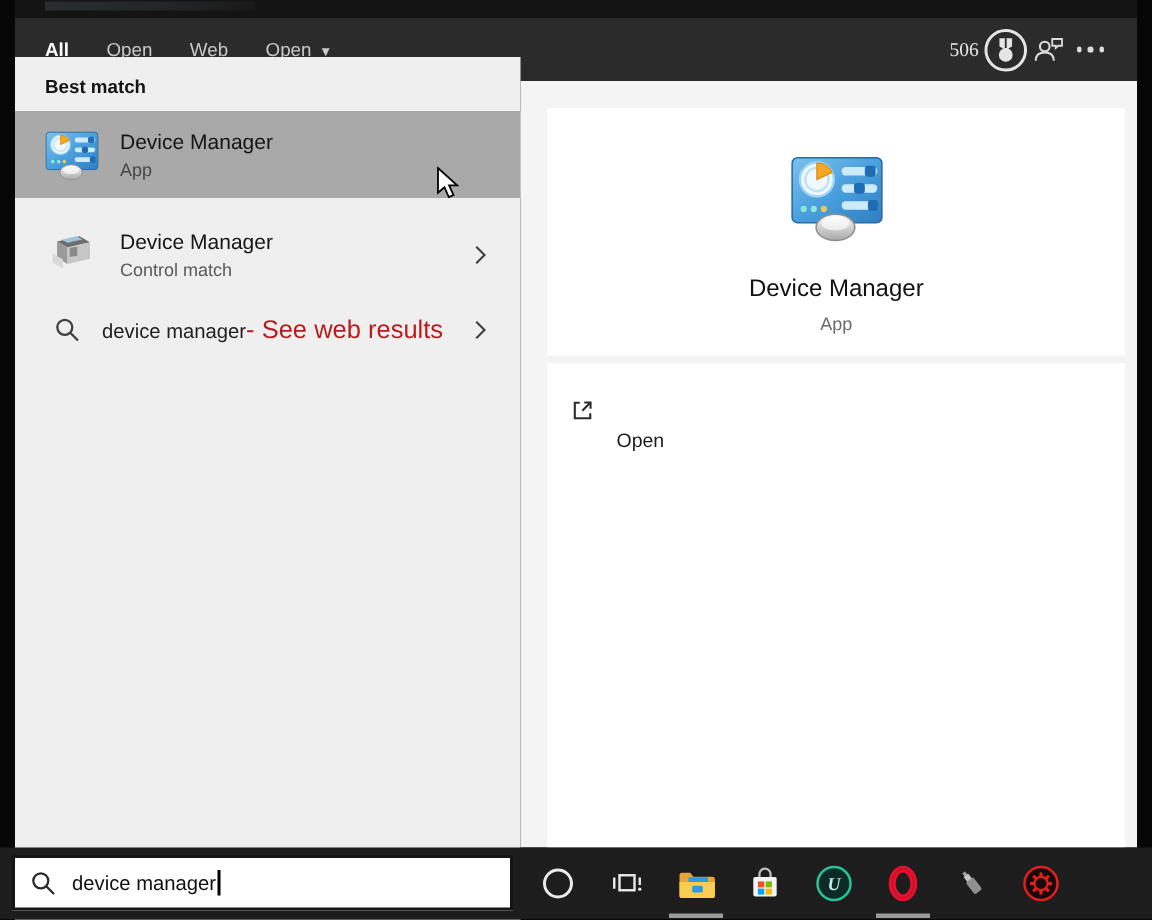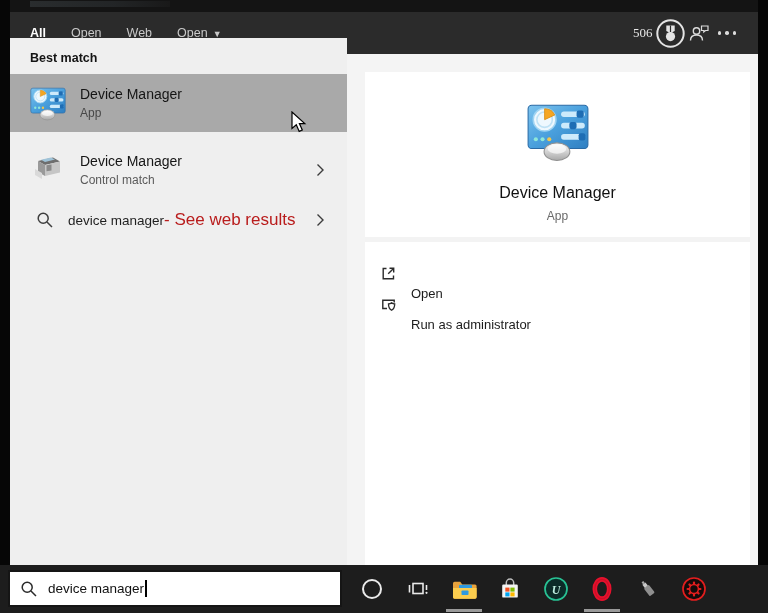--- a/index.html
+++ b/index.html
@@ -215,29 +215,20 @@
         <div class="action">
           <span class="aic">
             <svg width="17" height="17" viewBox="0 0 17 17">
               <path d="M6.5 3.5 H3.2 V13.8 H13.5 V10.5" fill="none" stroke="#2b2b2b" stroke-width="1.4"></path>
               <path d="M9.5 3.3 H13.7 V7.5" fill="none" stroke="#2b2b2b" stroke-width="1.4"></path>
               <line x1="13.3" y1="3.7" x2="8.2" y2="8.8" stroke="#2b2b2b" stroke-width="1.4"></line>
             </svg>
           </span>
           <span class="albl">Open</span>
         </div>
-        <div class="action">
-          <span class="aic">
-            <svg width="17" height="17" viewBox="0 0 17 17">
-              <path d="M7 12.5 H2.8 V4.2 H14.2 V6.5" fill="none" stroke="#2b2b2b" stroke-width="1.4"></path>
-              <path d="M11.6 6.8 C12.6 7.7 13.7 8 14.7 8 C14.7 11.2 13.6 13.2 11.6 14.3 C9.6 13.2 8.5 11.2 8.5 8 C9.5 8 10.6 7.7 11.6 6.8 Z" fill="#fff" stroke="#2b2b2b" stroke-width="1.3"></path>
-            </svg>
-          </span>
-          <span class="albl">Run as administrator</span>
-        </div>
       </div>
     </div>
   </div>
 
   <div class="taskbar">
     <div class="tb-item">
       <svg width="24" height="24" viewBox="0 0 24 24">
         <circle cx="12" cy="12" r="9" fill="none" stroke="#eaeaea" stroke-width="2"></circle>
       </svg>
     </div>

